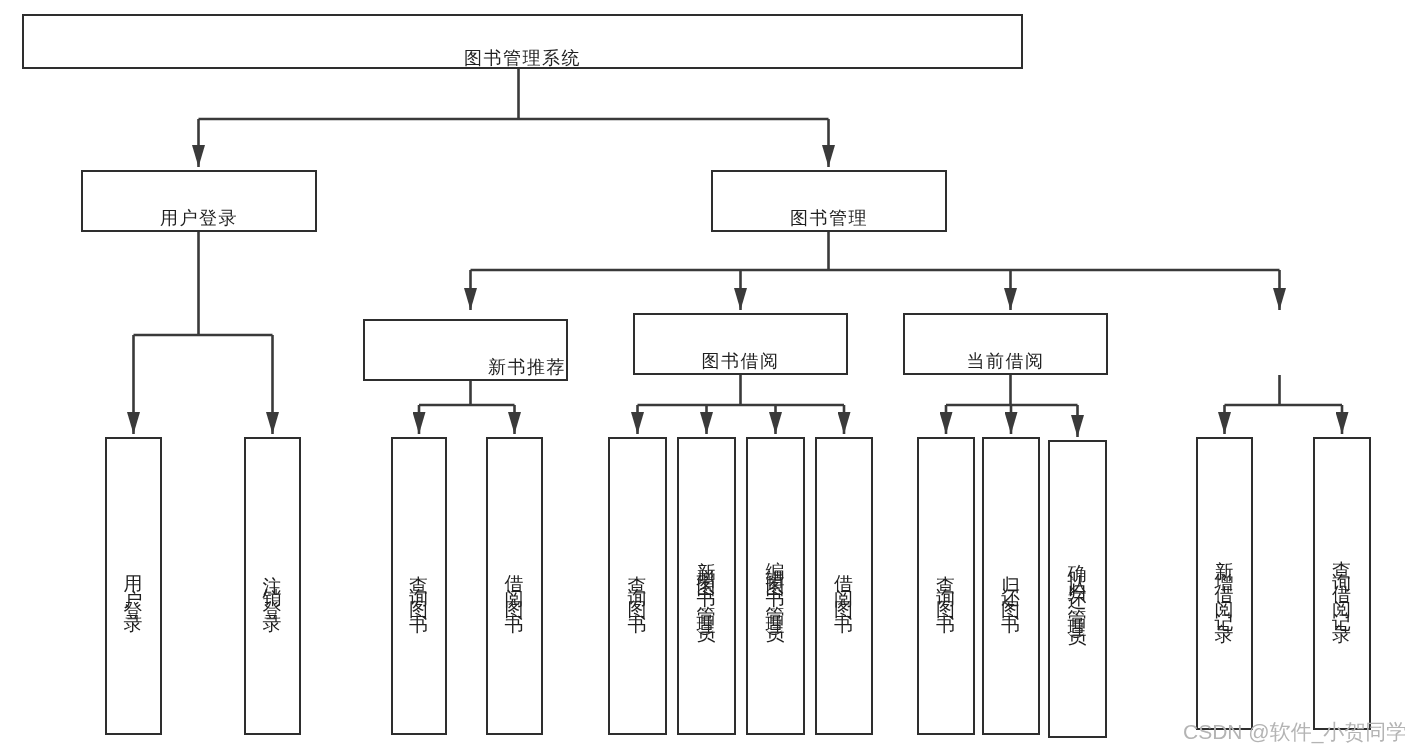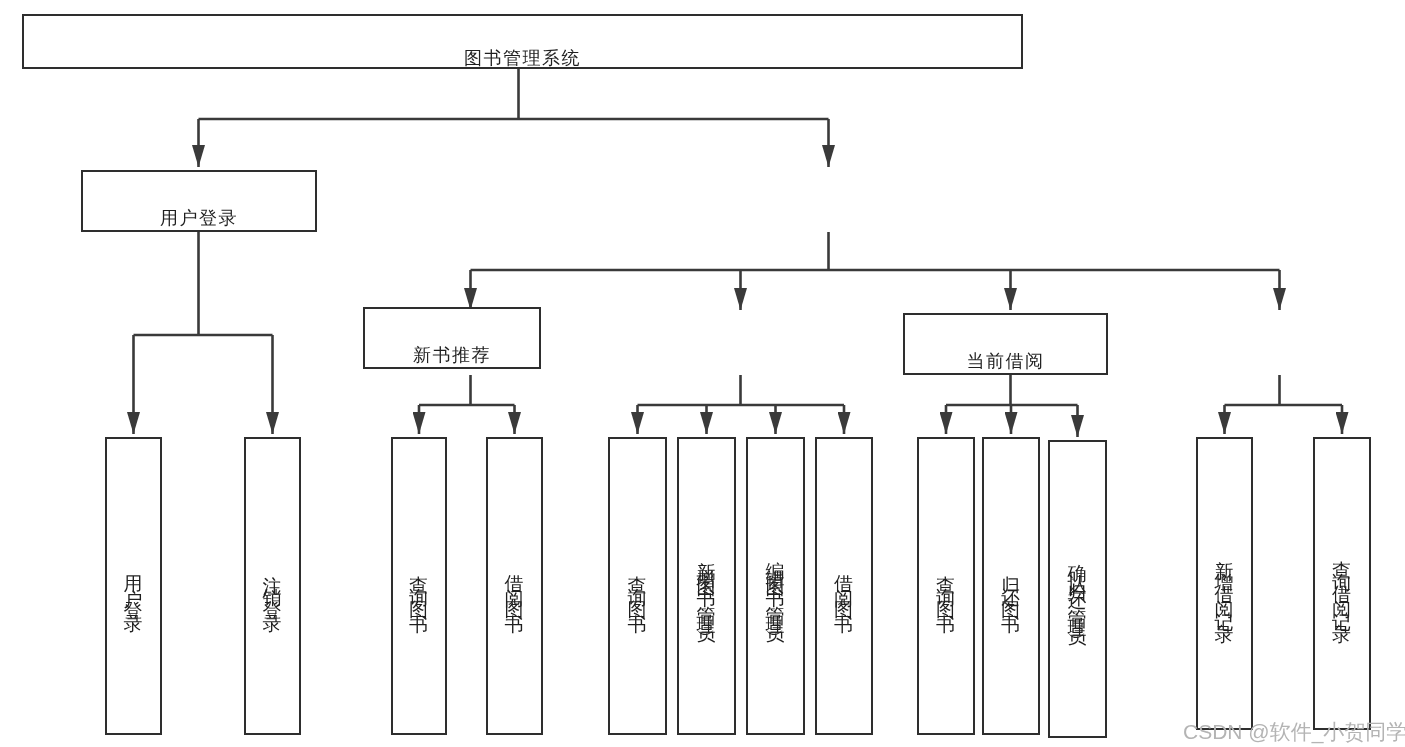--- a/index.html
+++ b/index.html
@@ -51,21 +51,21 @@
     letter-spacing: 13px;
   }
   .vlabel.tight { letter-spacing: 9px; }
 
   
   [data-name="node-root"]            { left: 22px;  top: 14px;  width: 1001px; height: 55px; }
   
   [data-name="node-user-login"]      { left: 81px;  top: 170px; width: 236px; height: 62px; }
   [data-name="node-book-management"] { left: 711px; top: 170px; width: 236px; height: 62px; }
   
-  [data-name="node-new-book-recommend"] { left: 363px;  top: 307px; width: 178px; height: 62px; }
+  [data-name="node-new-book-recommend"] { left: 363px;  top: 319px; width: 205px; height: 62px; justify-content: flex-end; }
   [data-name="node-book-borrow"]        { left: 633px;  top: 313px; width: 215px; height: 62px; }
   [data-name="node-current-borrow"]     { left: 903px;  top: 313px; width: 205px; height: 62px; }
   [data-name="node-borrow-records"]     { left: 1172px; top: 313px; width: 215px; height: 62px; }
   
   .leaf { top: 437px; height: 298px; }
   [data-name="leaf-user-login"]     { left: 105px;  width: 57px; }
   [data-name="leaf-logout"]         { left: 244px;  width: 57px; }
   [data-name="leaf-nb-query"]       { left: 391px;  width: 56px; }
   [data-name="leaf-nb-borrow"]      { left: 486px;  width: 57px; }
   [data-name="leaf-bb-query"]       { left: 608px;  width: 59px; }
@@ -141,24 +141,30 @@
     <path data-name="edge-drop-br-query" d="M1342,405 L1342,434" marker-end="url(#arrow)"></path>
   </svg>
 
   <div class="box" data-name="node-root">
     <span class="hlabel" data-name="node-root-label">图书管理系统</span>
   </div>
 
   <div class="box" data-name="node-user-login">
     <span class="hlabel" data-name="node-user-login-label">用户登录</span>
   </div>
+  <div class="box" data-name="node-book-management">
+    <span class="hlabel" data-name="node-book-management-label">图书管理</span>
+  </div>
 
   <div class="box" data-name="node-new-book-recommend">
     <span class="hlabel" data-name="node-new-book-recommend-label">新书推荐</span>
   </div>
+  <div class="box" data-name="node-book-borrow">
+    <span class="hlabel" data-name="node-book-borrow-label">图书借阅</span>
+  </div>
   <div class="box" data-name="node-current-borrow">
     <span class="hlabel" data-name="node-current-borrow-label">当前借阅</span>
   </div>
 
   <div class="box leaf" data-name="leaf-user-login">
     <span class="vlabel" data-name="leaf-user-login-label">用户登录</span>
   </div>
   <div class="box leaf" data-name="leaf-logout">
     <span class="vlabel" data-name="leaf-logout-label">注销登录</span>
   </div>

